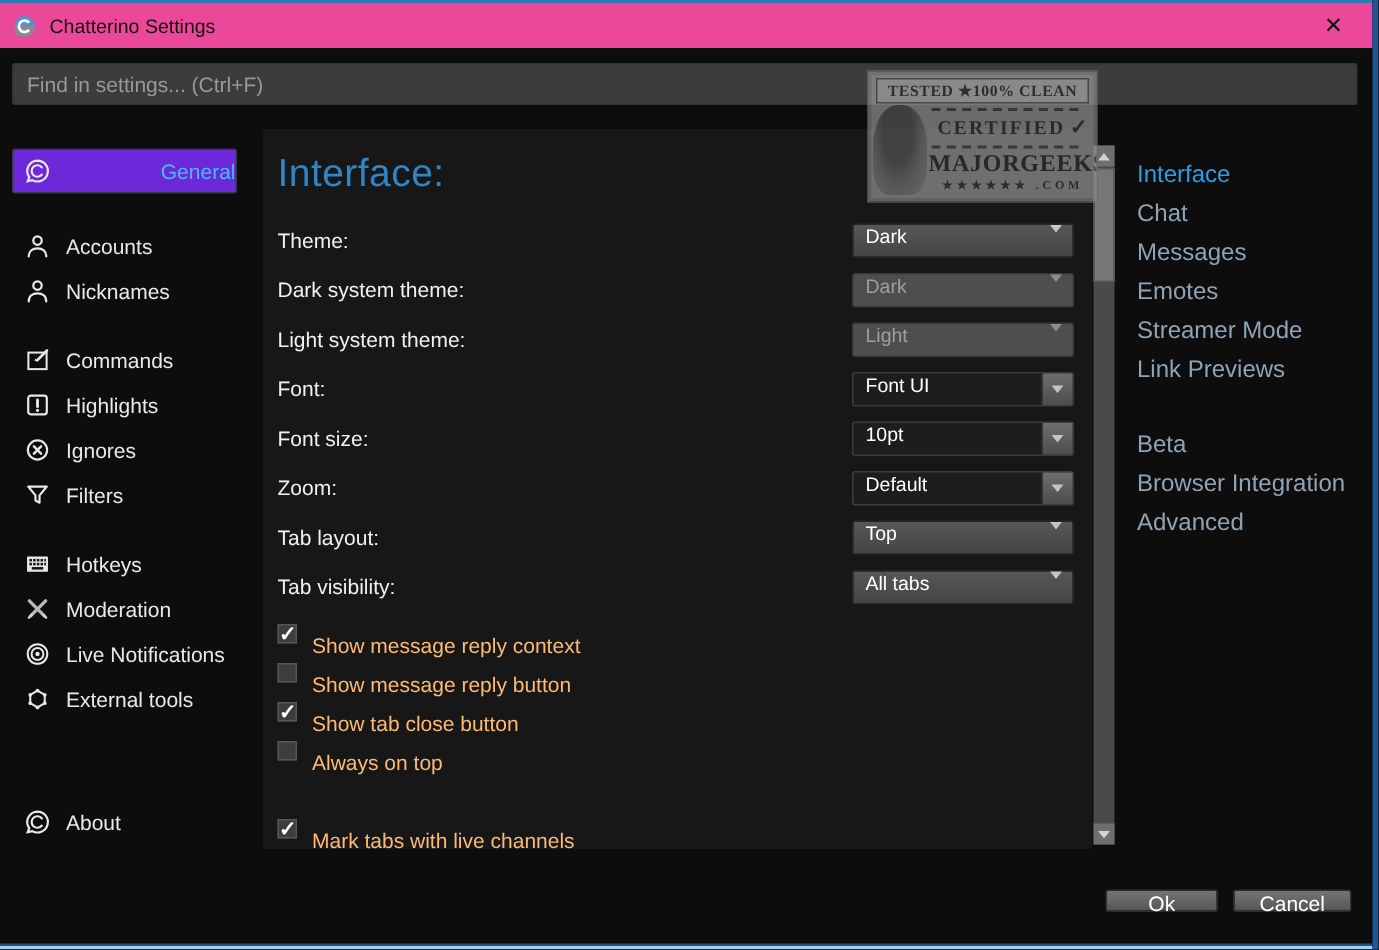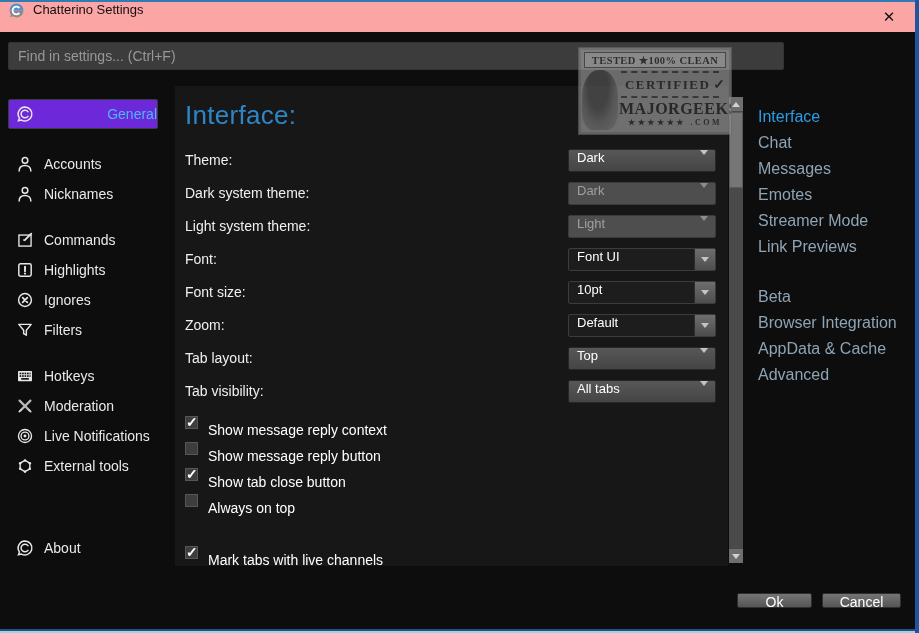--- a/index.html
+++ b/index.html
@@ -7,29 +7,29 @@
   .window {
     position:relative; width:919px; height:633px; background:#0d0d0d;
     overflow:hidden;
     border-right:4px solid #1f55a0;
   }
   .top-edge { position:absolute; top:0; left:0; right:0; height:2px; background:#2f7cb5; z-index:50; }
   .bottom-edge { position:absolute; bottom:0; left:0; right:0; height:4px; z-index:50;
     background:linear-gradient(#23507e 0 50%, #a0cfe9 50% 100%); }
 
   
-  .titlebar { position:absolute; top:2px; left:0; right:0; height:30px; background:#fca5a5;
-    display:flex; padding-left:8px; z-index:40; }
+  .titlebar { position:absolute; top:2px; left:0; right:0; height:30px; background:#ec4899;
+    display:flex; align-items:center; padding-left:8px; z-index:40; }
   .app-icon { width:17px; height:17px; display:inline-block; margin-right:8px; }
   .win-title { font-size:13px; color:#111; }
   .close-btn { position:absolute; right:6px; top:0; width:40px; height:30px; background:transparent;
     border:none; font-size:15px; color:#111; cursor:pointer; }
 
   
-  .search-input { position:absolute; left:8px; top:42px; width:776px; height:28px;
+  .search-input { position:absolute; left:8px; top:42px; width:897px; height:28px;
     background:#3c3c3c; border:1px solid #333; border-radius:2px; color:#ddd;
     font-size:14px; padding:12px 9px; outline:none; }
   .search-input::placeholder { color:#989898; }
 
   
   .sidebar { position:absolute; left:0; top:86px; width:175px; bottom:10px; }
   .side-item { position:absolute; left:8px; width:150px; height:30px; display:flex;
     align-items:center; cursor:pointer; border:1px solid transparent; border-radius:2px; }
   .side-item .sicon { width:18px; height:18px; margin:0 10px 0 7px; flex:none; display:flex; }
   .side-item .slabel { font-size:14px; color:#e9e9e9; white-space:nowrap; }
@@ -56,21 +56,21 @@
   .combo.editable .drop-btn { width:21px; height:100%; background:linear-gradient(#6e6e6e,#4d4d4d);
     border-left:1px solid #2c2c2c; display:flex; align-items:center; justify-content:center; }
   .arr { width:0; height:0; border-left:4px solid transparent; border-right:4px solid transparent;
     border-top:5px solid #c4c4c4; }
 
   .cbrow { position:absolute; left:10px; height:20px; display:flex; align-items:center; cursor:pointer; }
   .cbox { width:13px; height:13px; background:#3d3d3d; border:1px solid #565656; margin-right:10px;
     position:relative; flex:none; }
   .cbrow.checked .cbox::after { content:"✓"; position:absolute; left:0px; top:-3px; color:#fff;
     font-size:14px; font-weight:bold; }
-  .cblabel { font-size:14px; color:#ffffff; white-space:nowrap;margin-top:15px; }
+  .cblabel { font-size:14px; color:#fdba74; white-space:nowrap;margin-top:15px; }
 
   
   .vscroll { position:absolute; left:729px; top:97px; width:14px; height:466px; background:#4a4a4a; }
   .vs-btn { position:absolute; left:0; width:14px; height:14px; background:#6e6e6e;
     display:flex; align-items:center; justify-content:center; cursor:pointer; }
   .vs-up { top:0; } .vs-down { bottom:0; }
   .tri-up { width:0; height:0; border-left:4px solid transparent; border-right:4px solid transparent;
     border-bottom:5px solid #d2d2d2; }
   .tri-down { width:0; height:0; border-left:4px solid transparent; border-right:4px solid transparent;
     border-top:5px solid #d2d2d2; }
@@ -358,21 +358,20 @@
 
   <nav class="quicknav">
     <a class="qn-item first selected">Interface</a>
     <a class="qn-item">Chat</a>
     <a class="qn-item">Messages</a>
     <a class="qn-item">Emotes</a>
     <a class="qn-item">Streamer Mode</a>
     <a class="qn-item">Link Previews</a>
     <a class="qn-item gap">Beta</a>
     <a class="qn-item">Browser Integration</a>
-    <a class="qn-item">AppData &amp; Cache</a>
     <a class="qn-item">Advanced</a>
   </nav>
 
   <button class="btn ok-btn">Ok</button>
   <button class="btn cancel-btn">Cancel</button>
 
   <div class="watermark">
     <div class="wm-banner">TESTED ★100% CLEAN</div>
     <div class="wm-face"></div>
     <div class="wm-right">

